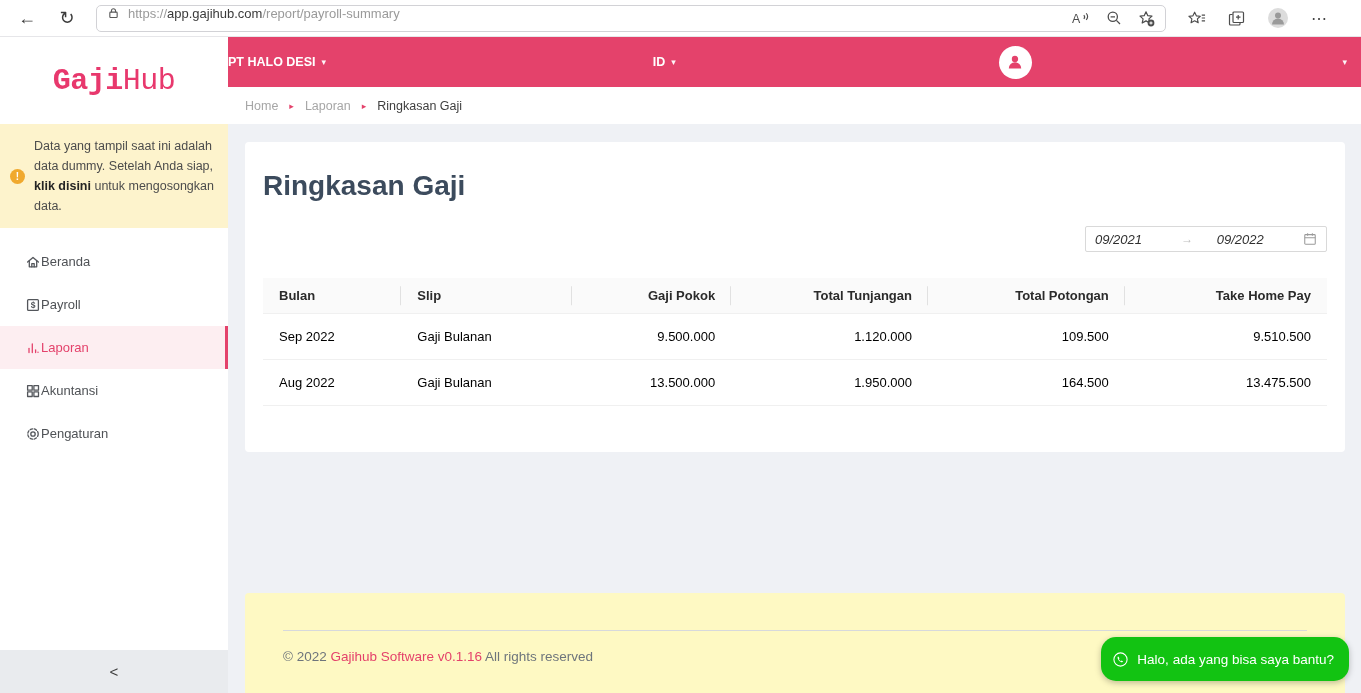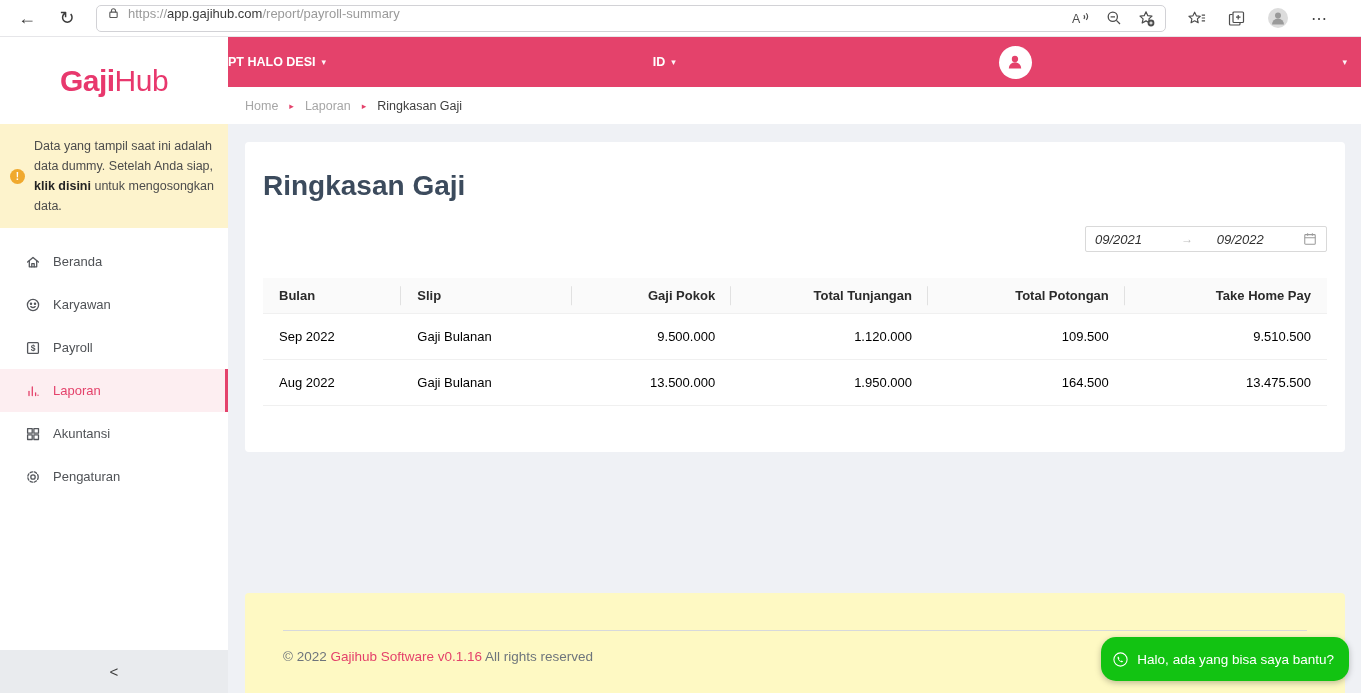--- a/index.html
+++ b/index.html
@@ -20,33 +20,33 @@
   .url-icon { margin-left:16px; display:flex; align-items:center; color:#4d4d4d; }
   .chrome-right { display:flex; align-items:center; margin-left:22px; gap:22px; color:#444; }
   .more-glyph { font-size:16px; color:#444; letter-spacing:1px; }
 
   
   .app { display:flex; height:656px; }
 
   
   .sidebar { width:228px; background:#fff; display:flex; flex-direction:column; flex:none; }
   .logo-wrap { height:87px; display:flex; align-items:center; justify-content:center; }
-  .logo { font-size:30px; color:#e8386d; letter-spacing:-0.5px; }
+  .logo { font-size:30px; color:#e8386d; letter-spacing:-0.5px;font-family:Liberation Mono, monospace; }
   .logo .bold { font-weight:800; }
   .logo .light { font-weight:300; }
   .warning { background:#fdf3cc; padding:12px 14px 12px 10px; display:flex;
     align-items:center; gap:9px; }
   .warn-icon { flex:none; width:15px; height:15px; border-radius:50%; background:#f0a92e;
     color:#fff; font-size:10px; font-weight:bold; display:flex; align-items:center;
     justify-content:center; }
   .warn-text { font-size:12.5px; line-height:20px; color:#4c4c4c; }
   .warn-text b { color:#242424; }
   .nav { margin-top:12px; }
   .nav-item { height:43px; display:flex; align-items:center; padding-left:25px;
-    gap:12px; color:#4f5256; font-size:13px; cursor:pointer; }
+    gap:0; color:#4f5256; font-size:13px; cursor:pointer; }
   .nav-item .nav-icon { width:16px; height:16px; color:#53565b; display:flex; }
   .nav-item.active { background:#fdeef1; border-right:3px solid #e4426b; color:#e4426b; }
   .nav-item.active .nav-icon { color:#e4426b; }
   .side-spacer { flex:1; }
   .collapse-bar { height:43px; background:#e9ebee; display:flex; align-items:center;
     justify-content:center; color:#3b3b3b; font-size:15px; cursor:pointer; }
 
   
   .main { flex:1; display:flex; flex-direction:column; background:#eff1f5; min-width:0; }
   .topbar { height:50px; background:#e4426b; display:flex; align-items:center;
@@ -176,31 +176,20 @@
     <div class="nav">
         <div class="nav-item">
           <span class="nav-icon">
             <svg width="16" height="16" viewBox="0 0 16 16" stroke="currentColor" fill="none" stroke-width="1.3" stroke-linejoin="round" stroke-linecap="round">
               <path d="M2.6 8 L8 3.4 L13.4 8"></path>
               <path d="M4.3 7 V12.8 H11.7 V7"></path>
               <path d="M6.8 12.8 V9.6 H9.2 V12.8"></path>
             </svg>
           </span>
           <span>Beranda</span>
-        </div>
-        <div class="nav-item">
-          <span class="nav-icon">
-            <svg width="16" height="16" viewBox="0 0 16 16" stroke="currentColor" fill="none" stroke-width="1.3" stroke-linejoin="round" stroke-linecap="round">
-              <circle cx="8" cy="8" r="5.6"></circle>
-              <circle cx="6" cy="6.8" r="0.6" fill="currentColor"></circle>
-              <circle cx="10" cy="6.8" r="0.6" fill="currentColor"></circle>
-              <path d="M5.7 9.6 Q8 11.6 10.3 9.6"></path>
-            </svg>
-          </span>
-          <span>Karyawan</span>
         </div>
         <div class="nav-item">
           <span class="nav-icon">
             <svg width="16" height="16" viewBox="0 0 16 16" stroke="currentColor" fill="none" stroke-width="1.3" stroke-linejoin="round" stroke-linecap="round">
               <rect x="2.6" y="2.6" width="10.8" height="10.8" rx="1"></rect>
               <text x="8" y="11" text-anchor="middle" font-size="8.5" fill="currentColor" stroke="none" font-weight="bold">$</text>
             </svg>
           </span>
           <span>Payroll</span>
         </div>

